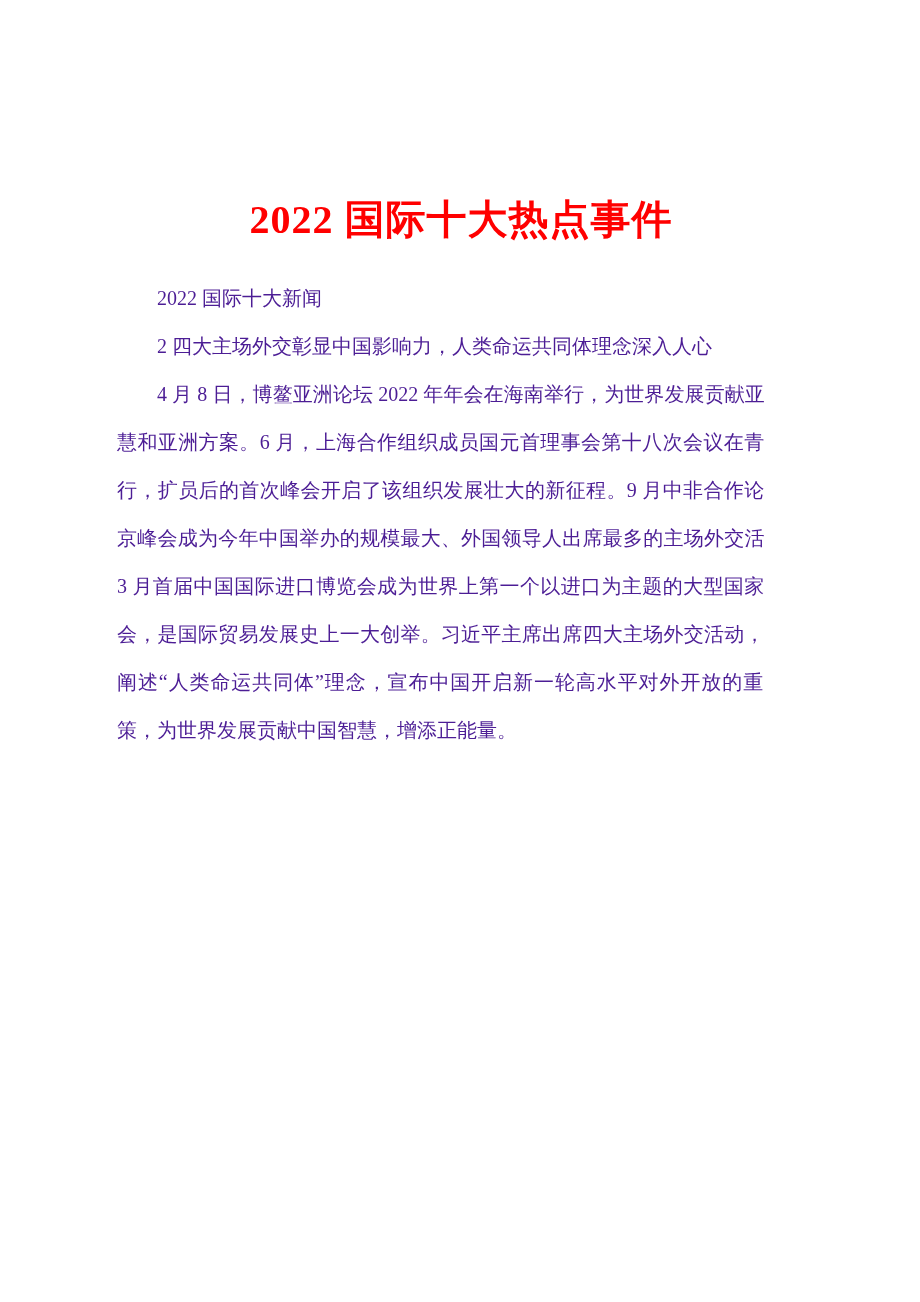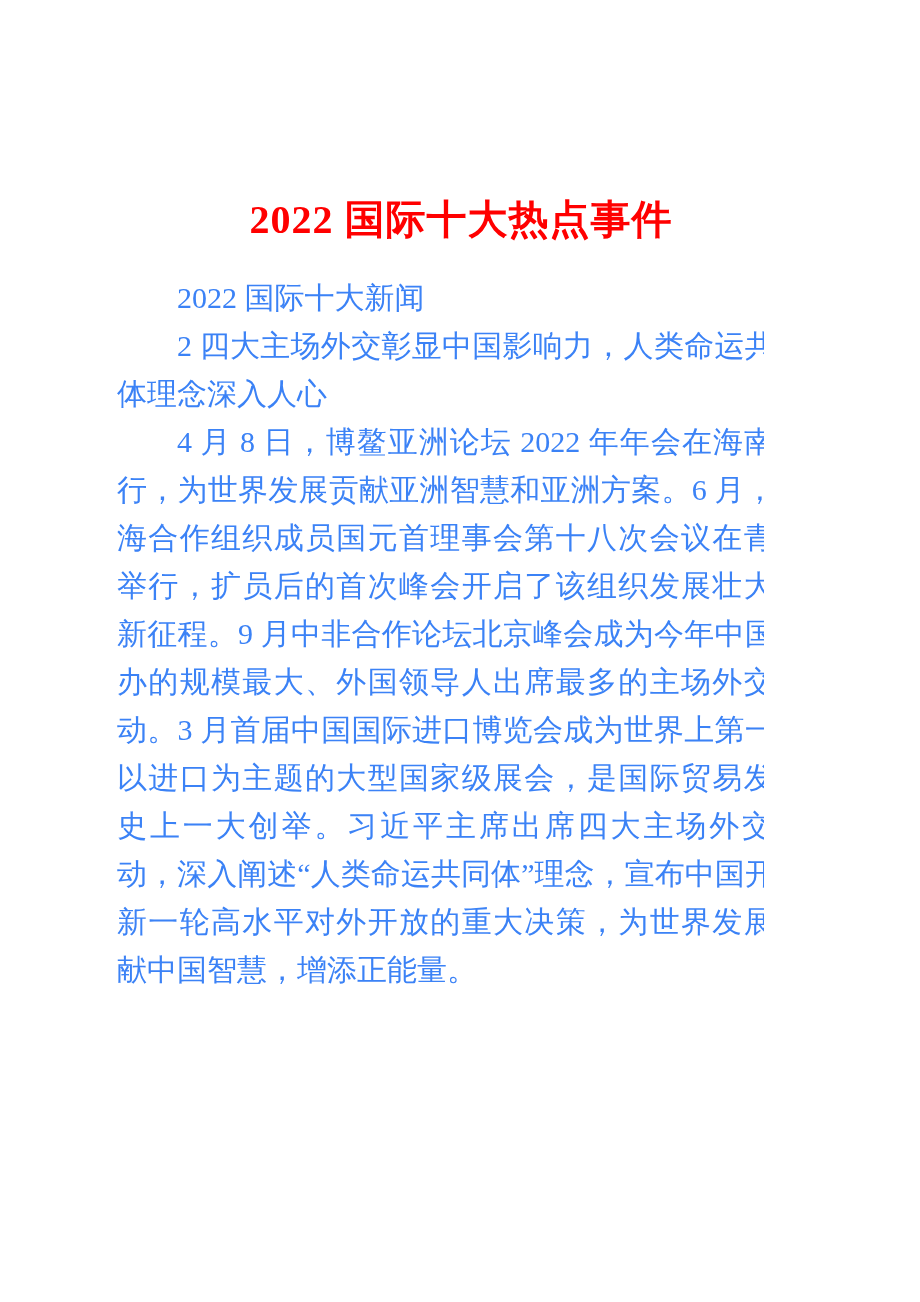--- a/index.html
+++ b/index.html
@@ -25,23 +25,23 @@
     margin-top: 196px;
     margin-bottom: 30px;
     font-size: 40px;
     line-height: 48px;
     font-weight: bold;
     text-align: center;
     letter-spacing: 1px;
     color: #ff0000;
   }
   .doc-body p {
-    font-size: 30px;
+    font-size: 20px;
     line-height: 48px;
-    color: #3b82f6;
+    color: #4c1d95;
     text-align: justify;
     text-justify: inter-ideograph;
     text-indent: 2em;
     word-break: break-all;
   }
 </style>
 </head>
 <body>
 
 <div class="page">

